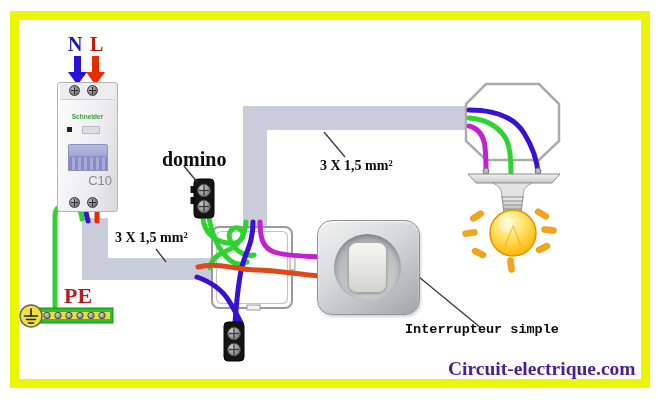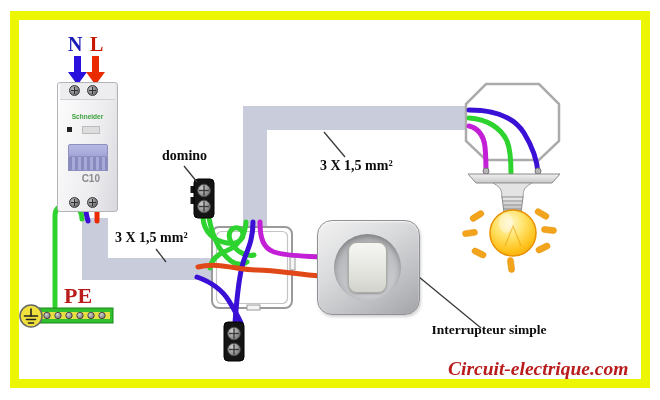--- a/index.html
+++ b/index.html
@@ -21,45 +21,45 @@
   .screw::before{left:1px;top:4px;width:7px;height:1px;}
   .screw::after{left:4px;top:1px;width:1px;height:7px;}
   .brand{position:absolute;left:0;top:30px;width:100%;text-align:center;
          font-family:"Liberation Sans",sans-serif;font-weight:bold;font-size:6.5px;color:#3aa03a;}
   .indicator{position:absolute;left:9px;top:44px;width:5px;height:5px;background:#222;}
   .indicator2{position:absolute;left:24px;top:43px;width:16px;height:6px;background:#ddd;border:1px solid #bbb;}
   .toggle{position:absolute;left:10px;top:61px;width:40px;height:13px;background:linear-gradient(180deg,#b7b9e4,#a3a5d6);
           border:1px solid #8d8fc0;border-radius:2px 2px 0 0;box-sizing:border-box;}
   .toggle-ridge{position:absolute;left:10px;top:74px;width:40px;height:14px;box-sizing:border-box;border:1px solid #8d8fc0;border-top:none;
           background:repeating-linear-gradient(90deg,#898bbe 0 3px,#a7a9d8 3px 6px);}
-  .rating{position:absolute;right:17px;top:90px;font-family:"Liberation Sans",sans-serif;
-          font-weight:bold;font-size:10px;color:#8a8a8e;}
+  .rating{position:absolute;right:5px;top:90px;font-family:"Liberation Sans",sans-serif;
+          font-weight:normal;font-size:13px;color:#8a8a8e;}
 
   
   .switch{position:absolute;left:317px;top:220px;width:103px;height:95px;z-index:3;
           border-radius:15px;border:1px solid #8f9194;box-sizing:border-box;
           background:linear-gradient(145deg,#f2f2f2 0%,#d9dadc 40%,#babcbf 75%,#a2a4a8 100%);
           box-shadow:inset 0 1px 2px rgba(255,255,255,.7),1px 2px 3px rgba(0,0,0,.18);}
   .switch-ring{position:absolute;left:16px;top:13px;width:67px;height:67px;border-radius:50%;
           background:linear-gradient(160deg,#b0b2b5,#cdcfd2);
           box-shadow:inset 0 3px 6px rgba(0,0,0,.32);}
   .switch-rocker{position:absolute;left:30px;top:21px;width:39px;height:51px;border-radius:9px;
           background:linear-gradient(180deg,#f6f6f3,#e3e3de 60%,#d3d3cd);
           border:1px solid #acaca7;box-sizing:border-box;box-shadow:0 1px 2px rgba(0,0,0,.25);}
 
   
   .lbl{position:absolute;z-index:4;font-weight:bold;color:#0d0d0d;white-space:nowrap;}
   .lbl-n{left:68px;top:33px;font-size:20px;color:#1a1ab8;}
   .lbl-l{left:90px;top:33px;font-size:20px;color:#c81800;}
-  .lbl-domino{left:162px;top:148px;font-size:14px;}
+  .lbl-domino{left:162px;top:148px;font-size:20px;}
   .lbl-cable1{left:115px;top:230px;font-size:14px;}
   .lbl-cable2{left:320px;top:158px;font-size:14px;}
   .lbl-pe{left:64px;top:283px;font-size:22px;color:#b91c1c;}
-  .lbl-switch{left:405px;top:323px;width:168px;font-size:13.5px;text-align:center;line-height:14px;white-space:normal;}
-  .lbl-site{left:448px;top:358px;font-size:19.5px;color:#b91c1c;font-style:italic;}
+  .lbl-switch{left:405px;top:323px;width:168px;font-size:13.5px;line-height:14px;white-space:normal;font-family:Liberation Mono, monospace;}
+  .lbl-site{left:448px;top:358px;font-size:19.5px;color:#4c1d95;}
 </style>
 </head>
 <body>
 
 <div class="stage">
   <div class="frame"></div>
 
   <svg class="wiresvg" width="660" height="400" viewBox="0 0 660 400">
     <defs>
       <radialGradient id="bulbGrad" cx="42%" cy="28%" r="80%">

